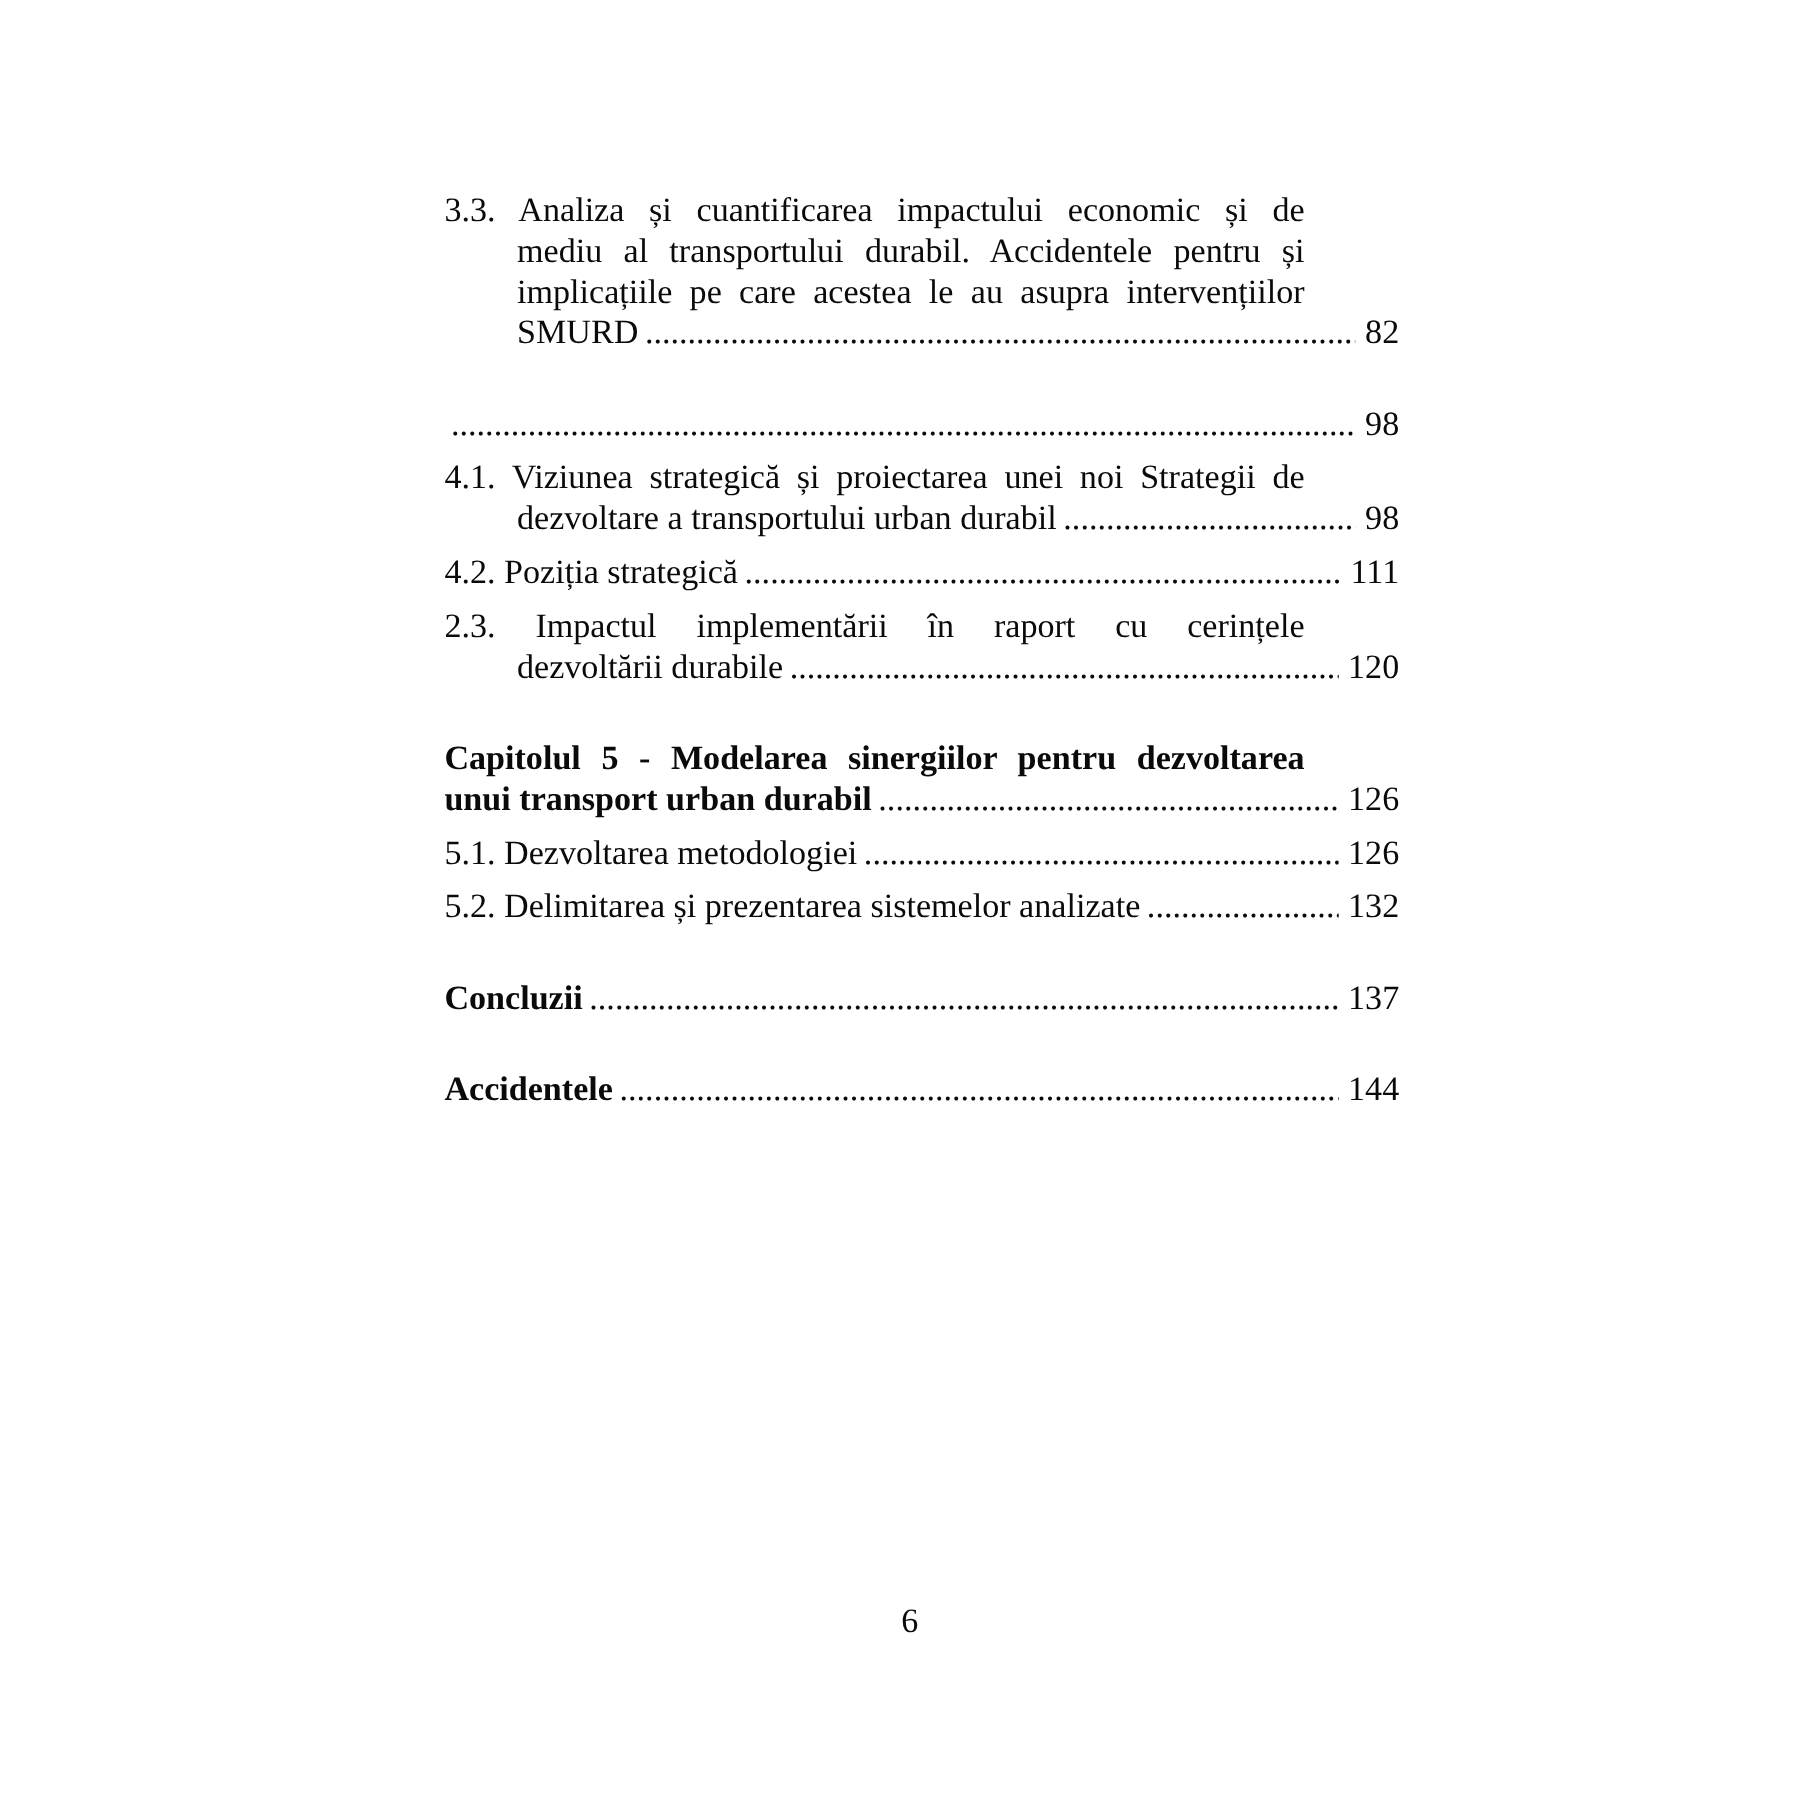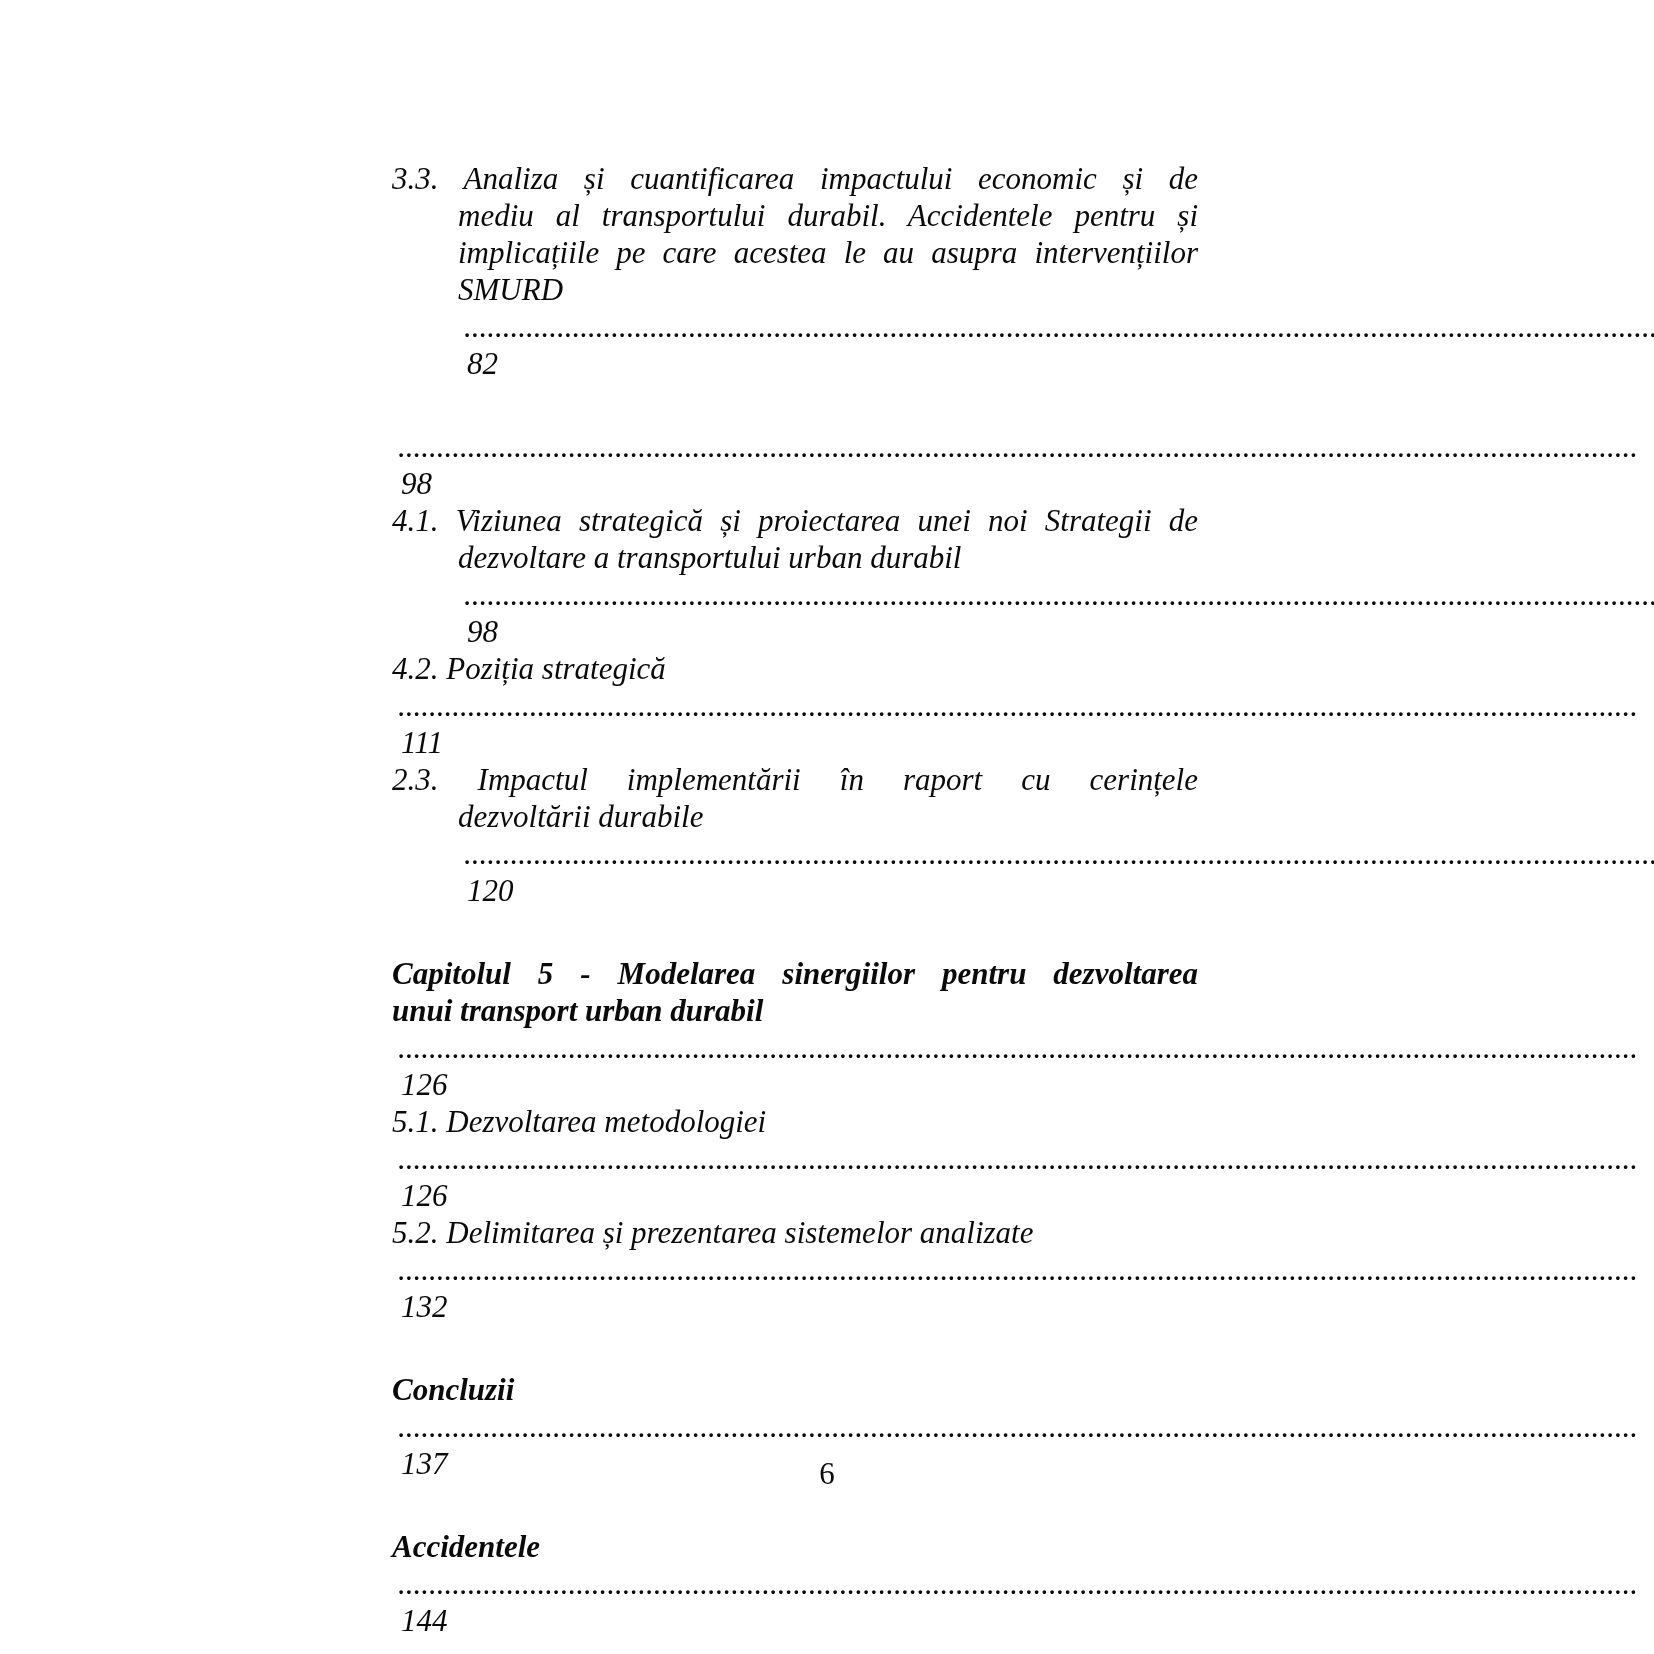--- a/index.html
+++ b/index.html
@@ -13,36 +13,35 @@
     overflow: hidden;
   }
   .toc {
     position: absolute;
     left: 392px;
     top: 160px;
     width: 806px;
     font-size: 31px;
     line-height: 37px;
   }
-  .entry { margin: 0; font-style: italic; }
+  .entry { margin: 12px; }
   .entry.gap { margin-top: 46px; }
   
   .jline {
     text-align: justify;
     text-align-last: justify;
     white-space: normal;
   }
   .indent { padding-left: 66px; }
   
   .lline {
     display: flex;
     align-items: baseline;
     width: 868px;           
     box-sizing: border-box;
-    flex-direction: column;
   }
   .lline .t { flex: 0 0 auto; white-space: nowrap; }
   .lline .leader {
     flex: 1 1 auto;
     min-width: 0;
     overflow: hidden;
     white-space: nowrap;
     padding-left: 6px;
     letter-spacing: 0;
   }

